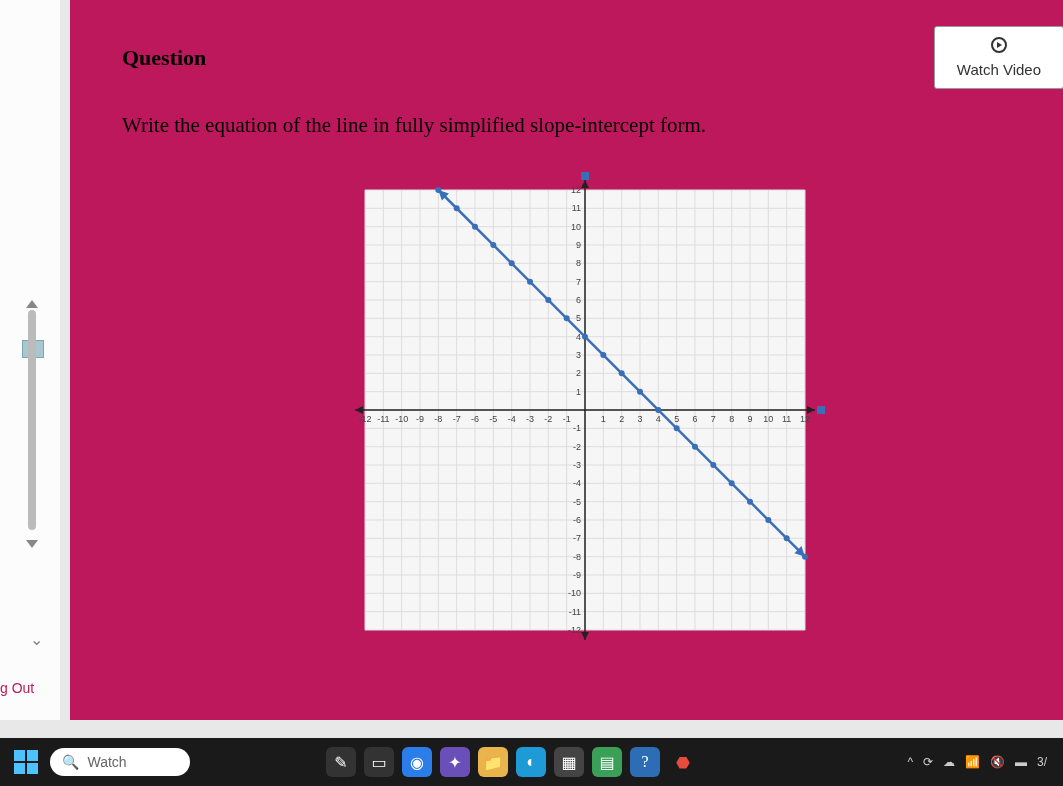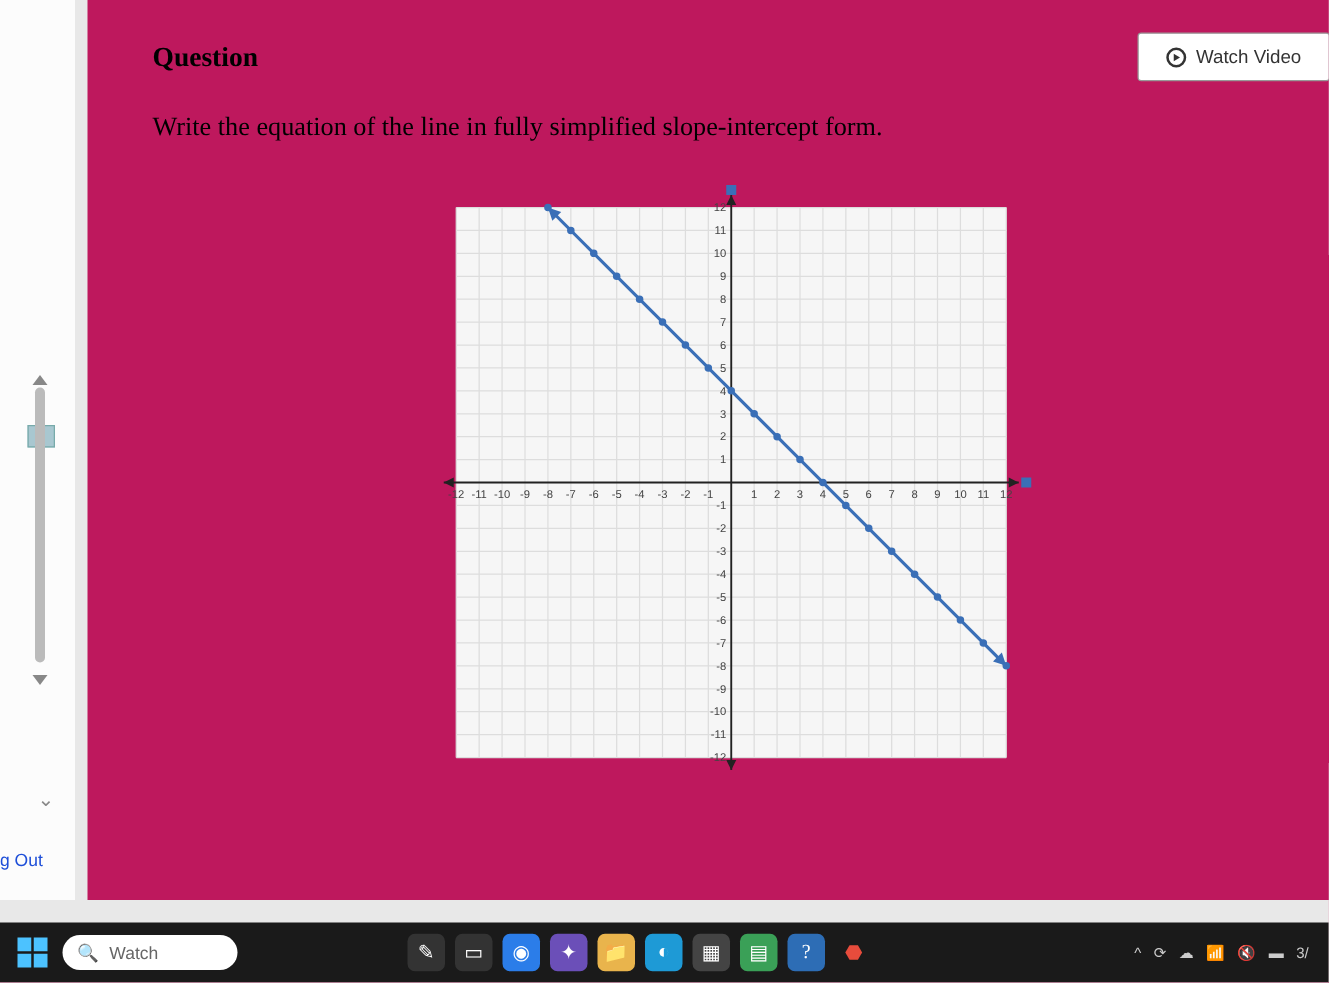--- a/index.html
+++ b/index.html
@@ -33,21 +33,21 @@
       width: 0; height: 0; border-left: 6px solid transparent; border-right: 6px solid transparent; border-top: 8px solid #888;
     }
     .left-rail .chevron-down {
       position: absolute; left: 30px; top: 630px; color:#888; font-size: 16px;
     }
     .left-rail .colortile {
       position: absolute; left: 22px; top: 340px; width: 22px; height: 18px;
       background: #a8c7d0; border: 1px solid #7aa;
     }
     .logout {
-      position: absolute; left: 0; top: 680px; color:#1d4ed8; font-size:14px; font-family: Arial, sans-serif;
+      position: absolute; left: 0; top: 680px; color:#be185d; font-size:14px; font-family: Arial, sans-serif;
     }
     .content {
       position: absolute;
       left: 70px; top: 0;
       width: 1030px; height: 720px;
       background: #be185d;
     }
     .header {
       display: flex; align-items: center;
       padding: 26px 36px 12px 52px;
@@ -59,20 +59,21 @@
       font-family: Arial, sans-serif;
       font-size: 15px;
       border: 1px solid #999;
       background: #fff;
       padding: 10px 22px;
       margin-left: 14px;
       border-radius: 3px;
       display: flex; align-items: center; gap: 8px;
       cursor: pointer;
       color: #333;
+      flex-direction: column;
     }
     .prompt {
       font-size: 21px;
       padding: 12px 36px 12px 52px;
       font-family: Georgia, serif;
     }
     .chart-wrap {
       display: flex; justify-content: center; padding-top: 10px;
     }
     svg.graph { display: block; }

